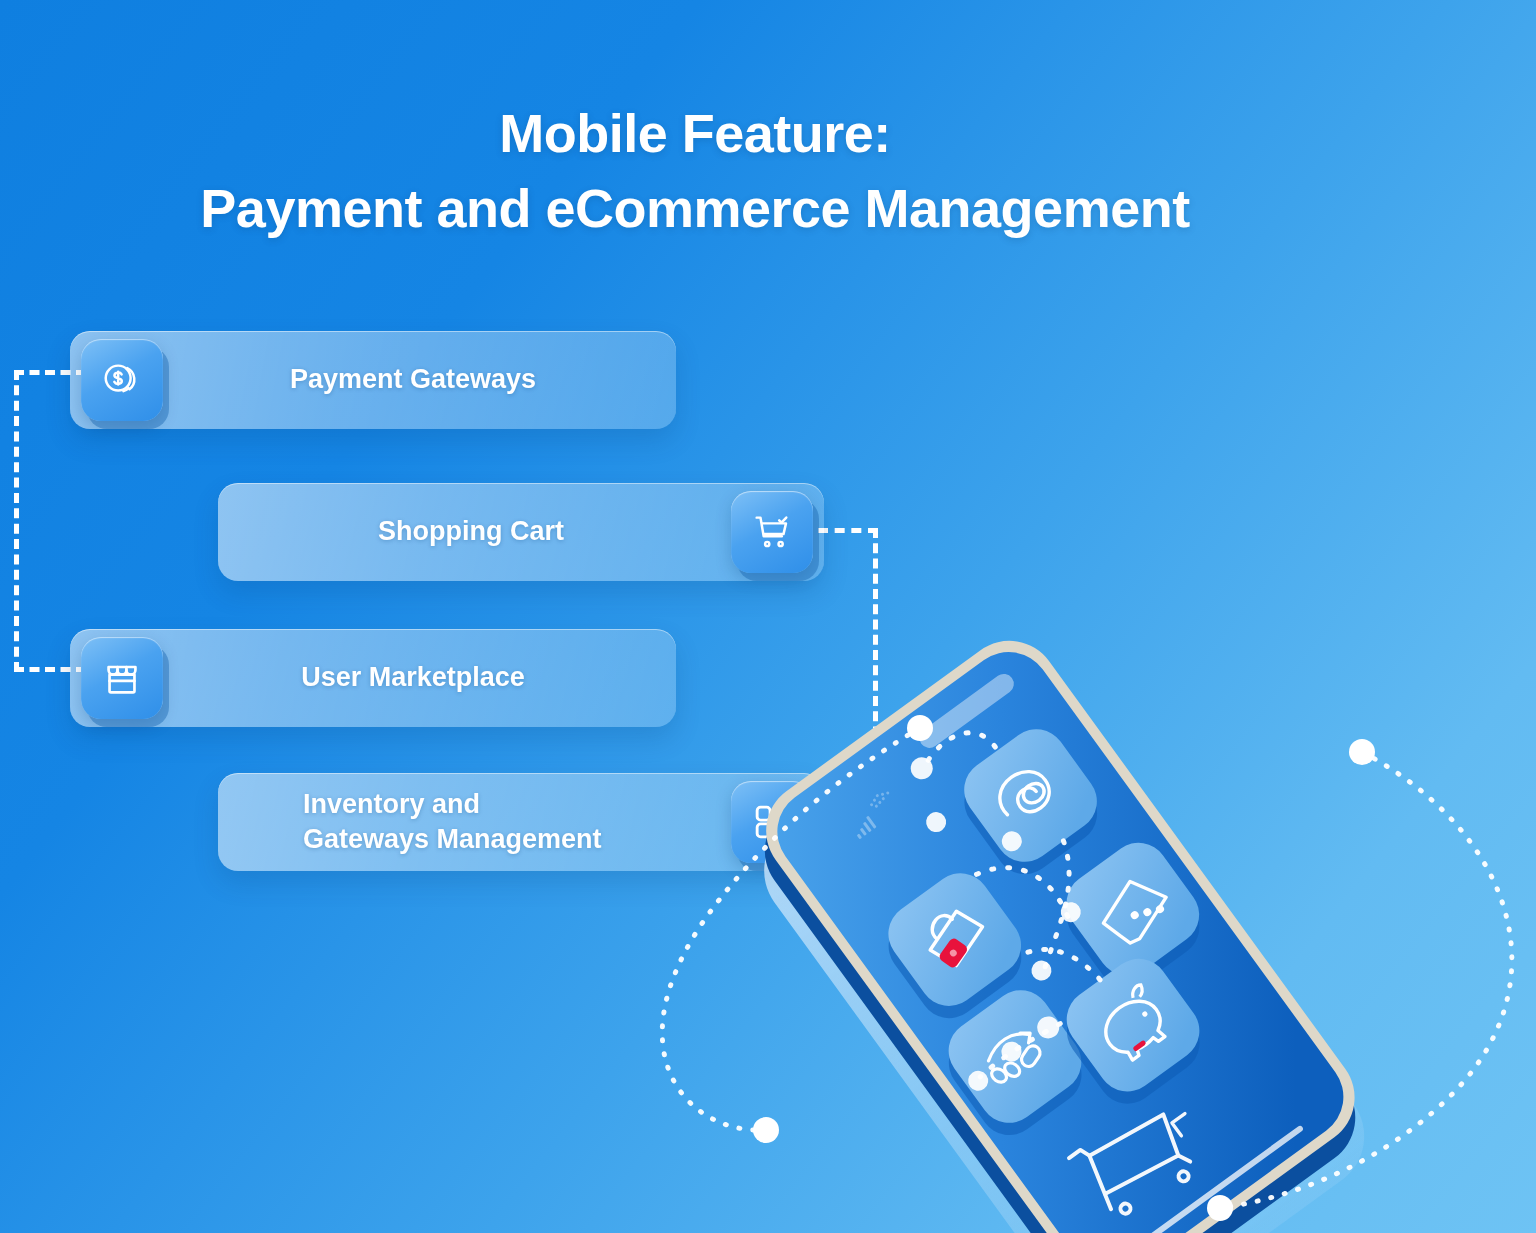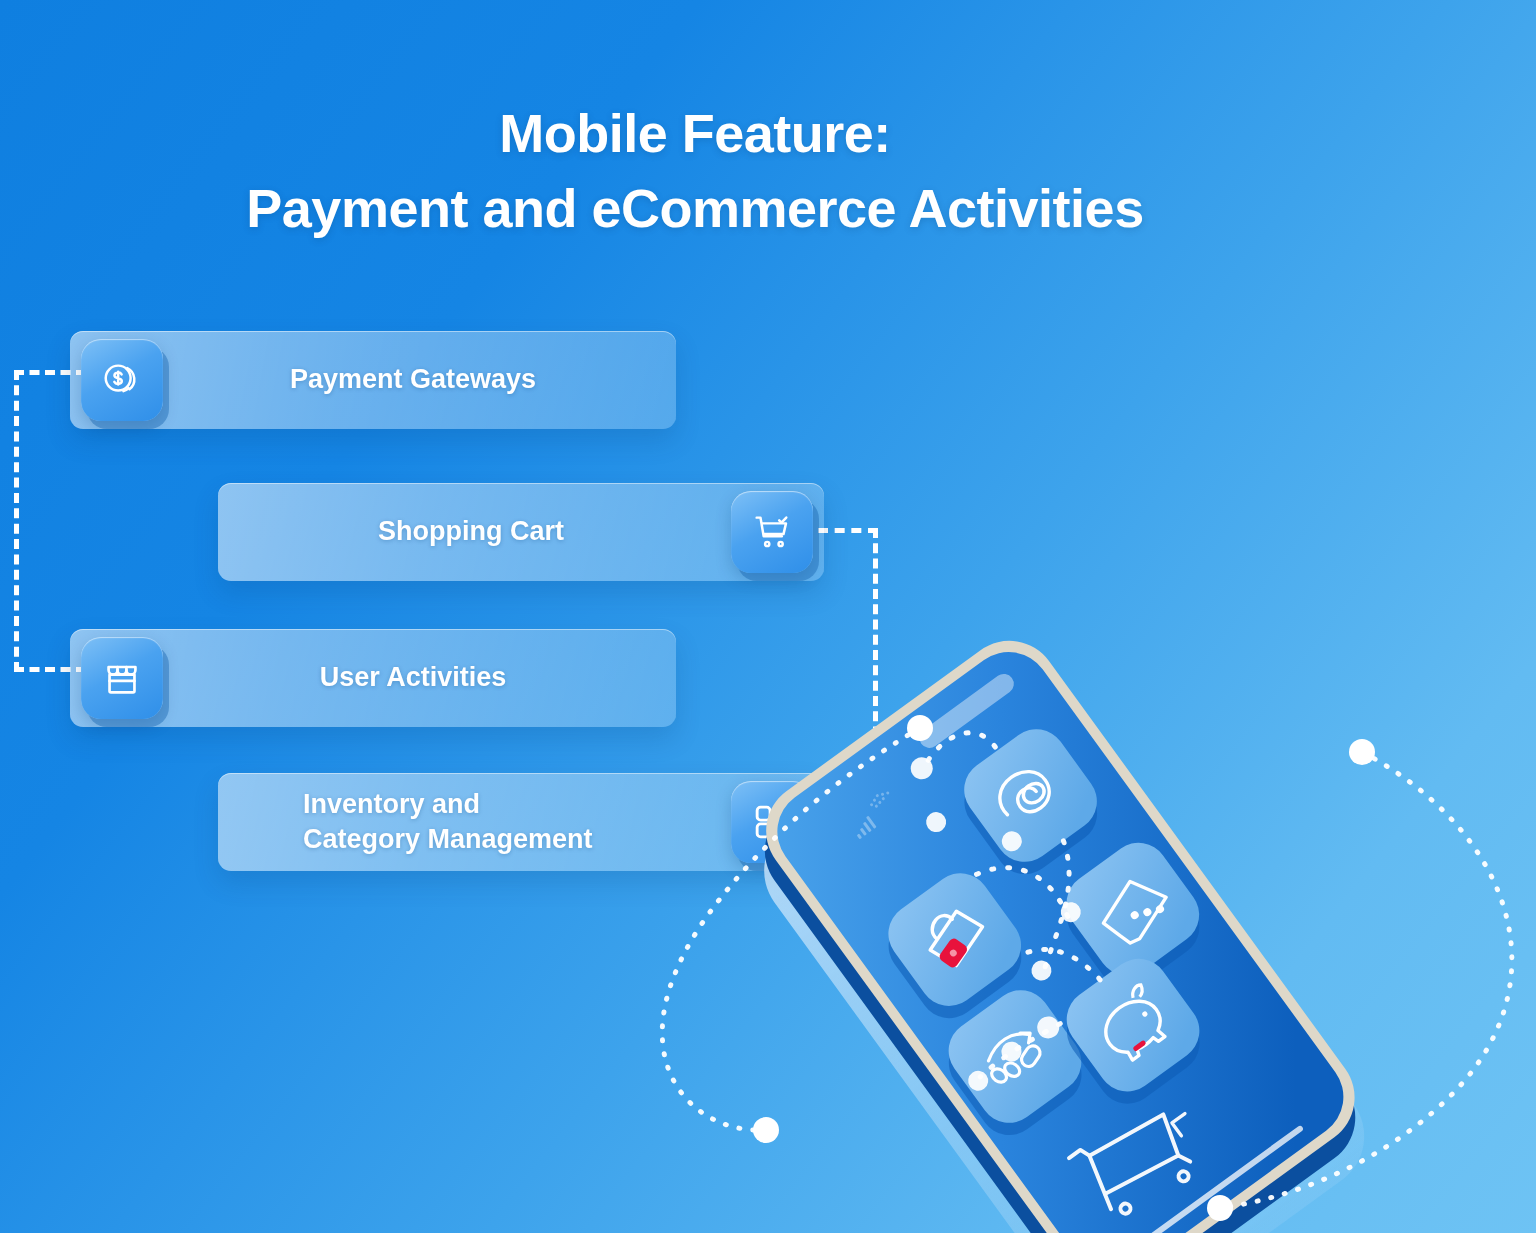--- a/index.html
+++ b/index.html
@@ -47,21 +47,21 @@
   }
   .bracket.left  .vert { left: 0; }
   .bracket.right .vert { right: 0; }
   .bracket .horiz.top { top: 0; }
   .bracket .horiz.bottom { bottom: 0; }
 
   
   .card {
     position: absolute;
     height: 98px;
-    border-radius: 13px;
+    border-radius: 20px;
     display: flex;
     align-items: center;
     box-sizing: border-box;
     background: linear-gradient(100deg,
         rgba(255,255,255,0.52) 0%,
         rgba(255,255,255,0.40) 35%,
         rgba(255,255,255,0.30) 70%,
         rgba(255,255,255,0.22) 100%);
     box-shadow: 0 12px 26px rgba(5,58,112,0.16),
                 inset 0 1px 0 rgba(255,255,255,0.45);
@@ -115,21 +115,21 @@
   }
   #phone-scene svg { width: 100%; height: 100%; display: block; overflow: visible; }
 </style>
 </head>
 <body>
 
 <div id="stage">
 
   <div class="title-wrap">
     <div class="title-line">Mobile Feature:</div>
-    <div class="title-line">Payment and eCommerce Activities</div>
+    <div class="title-line">Payment and eCommerce Management</div>
   </div>
 
   <div class="bracket left">
     <div class="vert"></div>
     <div class="horiz top"></div>
     <div class="horiz bottom"></div>
   </div>
   <div class="bracket right">
     <div class="vert"></div>
     <div class="horiz top"></div>
@@ -163,26 +163,26 @@
 
   <div class="card card-3">
     <div class="icon-box left-slot">
       <svg viewBox="0 0 48 48" fill="none" stroke="#ffffff" stroke-width="2.8" stroke-linecap="round" stroke-linejoin="round">
         <path d="M11 20.5h26v17a1.5 1.5 0 0 1-1.5 1.5h-23a1.5 1.5 0 0 1-1.5-1.5z"></path>
         <path d="M10 12.5h28v3.2c0 2.6-2 4.8-4.7 4.8S28.6 18.3 28.6 15.7c0 2.6-2 4.8-4.6 4.8s-4.7-2.2-4.7-4.8c0 2.6-2 4.8-4.6 4.8S10 18.3 10 15.7z"></path>
         <path d="M19.3 15.7v-3.2M28.6 15.7v-3.2"></path>
         <path d="M11 27h26"></path>
       </svg>
     </div>
-    <div class="card-label">User Activities</div>
+    <div class="card-label">User Marketplace</div>
   </div>
 
   <div class="card card-4">
     <div class="card-label">Inventory and
-Category Management</div>
+Gateways Management</div>
     <div class="icon-box right-slot">
       <svg viewBox="0 0 48 48" fill="none" stroke="#ffffff" stroke-width="3" stroke-linecap="round" stroke-linejoin="round">
         <rect x="8.5" y="8.5" width="13.5" height="13.5" rx="3.6"></rect>
         <rect x="26" y="8.5" width="13.5" height="13.5" rx="3.6"></rect>
         <rect x="8.5" y="26" width="13.5" height="13.5" rx="3.6"></rect>
         <rect x="26" y="26" width="13.5" height="13.5" rx="3.6"></rect>
       </svg>
     </div>
   </div>
 

